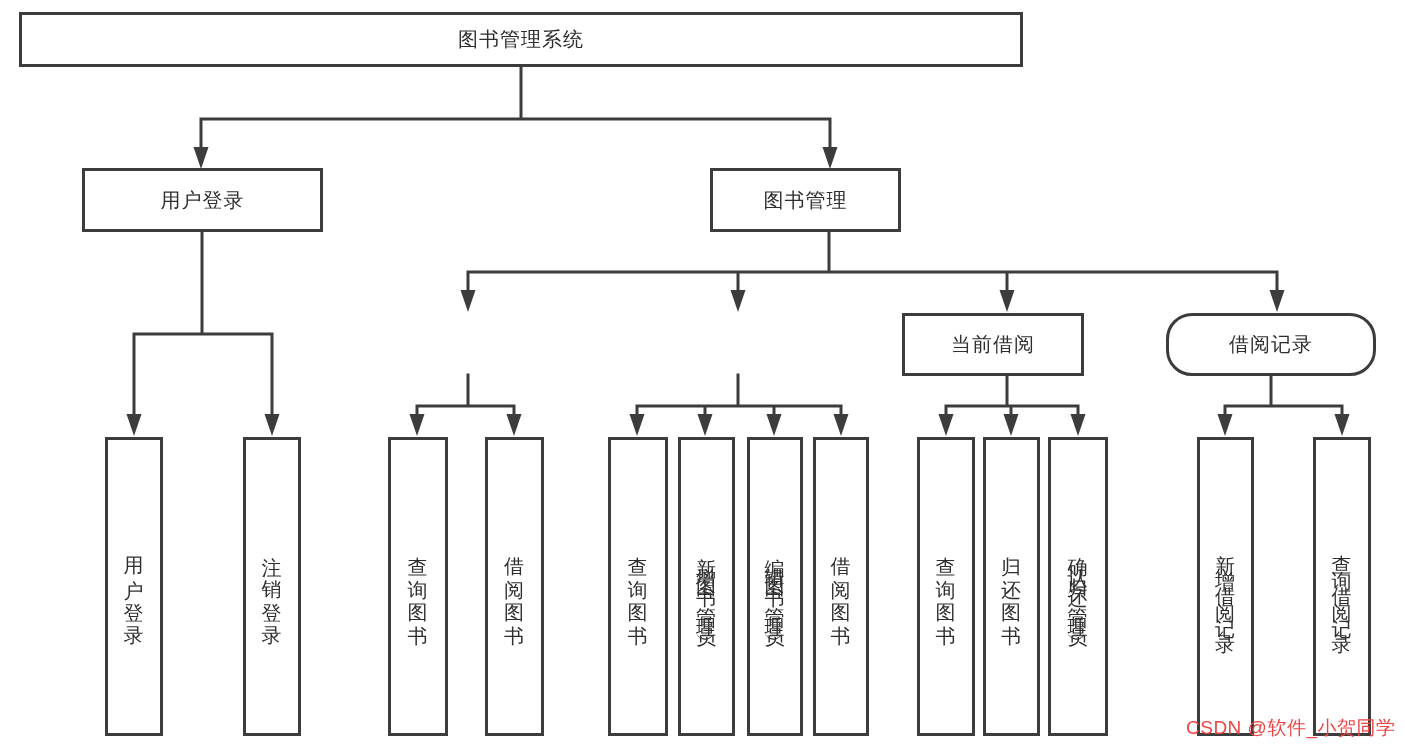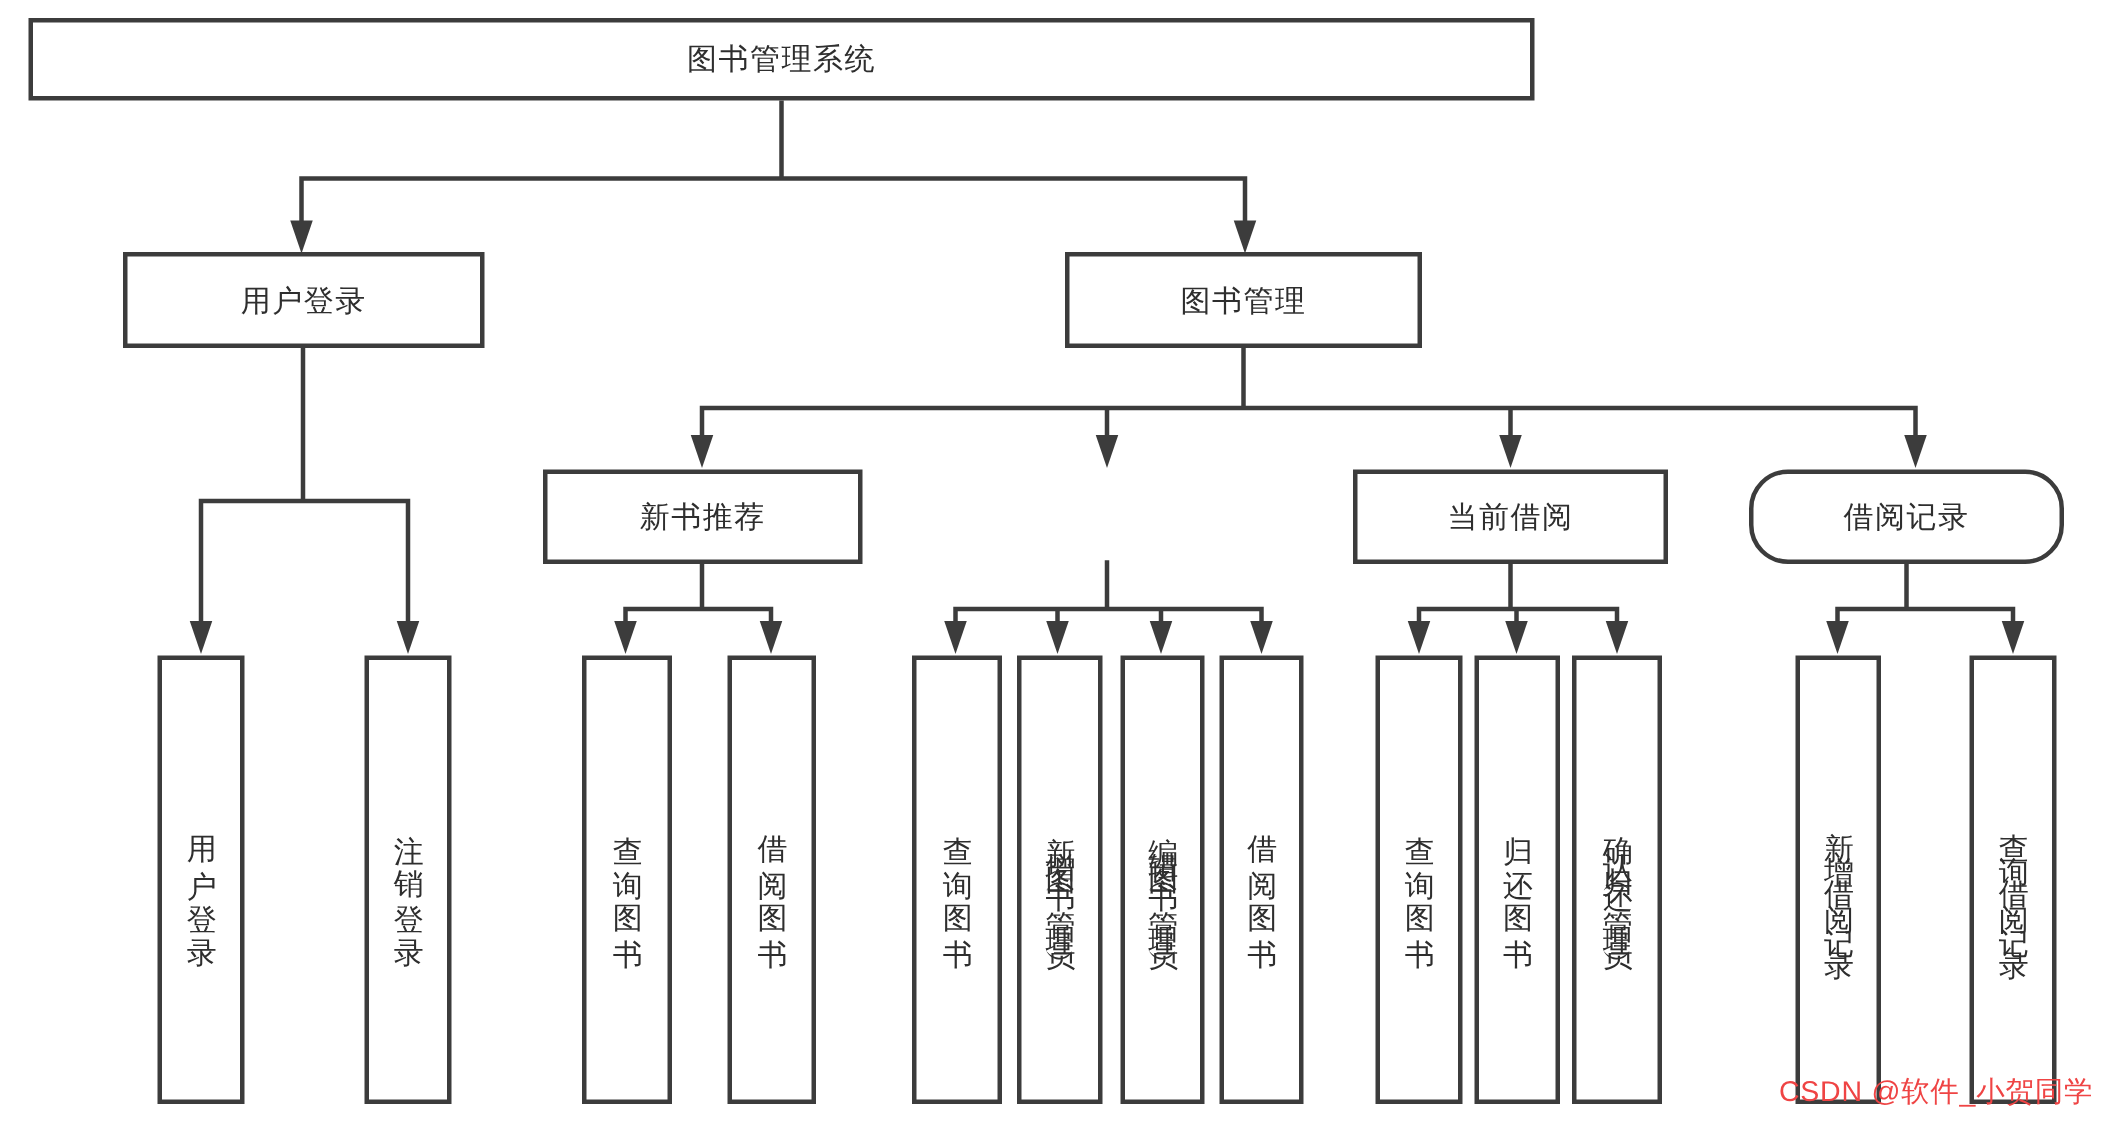--- a/index.html
+++ b/index.html
@@ -11,26 +11,26 @@
   .hnode{font-size:20px;letter-spacing:1px;}
   .leaf{top:437px;height:299px;}
   .leaf .vtext{writing-mode:vertical-rl;text-orientation:mixed;font-size:20px;line-height:1;color:#2e2e2e;}
   .ls4{letter-spacing:23px;}
   .ls6{letter-spacing:16px;}
   .ls9{letter-spacing:10px;}
   
   .n-root{left:19px;top:12px;width:1004px;height:55px;}
   
   .n-user-login{left:82px;top:168px;width:241px;height:64px;}
-  .n-book-mgmt{left:710px;top:168px;width:238px;height:64px;}
+  .n-book-mgmt{left:710px;top:168px;width:191px;height:64px;}
   
   .l3{top:313px;height:63px;}
   .n-new-book{left:362px;width:213px;}
   .n-borrowing{left:630px;width:215px;}
-  .n-current{left:902px;width:210px;}
+  .n-current{left:902px;width:182px;}
   .n-records{left:1166px;width:210px;border-radius:26px;}
   
   .lf1{left:105px;width:58px;}
   .lf2{left:243px;width:58px;}
   .lf3{left:388px;width:60px;}
   .lf4{left:485px;width:59px;}
   .lf5{left:608px;width:60px;}
   .lf6{left:678px;width:57px;}
   .lf7{left:747px;width:56px;}
   .lf8{left:813px;width:56px;}
@@ -84,23 +84,20 @@
     <span>图书管理系统</span>
   </div>
 
   <div class="node hnode n-user-login">
     <span>用户登录</span>
   </div>
   <div class="node hnode n-book-mgmt">
     <span>图书管理</span>
   </div>
 
-  <div class="node hnode l3 n-new-book">
-    <span>新书推荐</span>
-  </div>
   <div class="node hnode l3 n-current">
     <span>当前借阅</span>
   </div>
   <div class="node hnode l3 n-records">
     <span>借阅记录</span>
   </div>
 
   <div class="node leaf lf1">
     <span class="vtext ls4">用户登录</span>
   </div>

